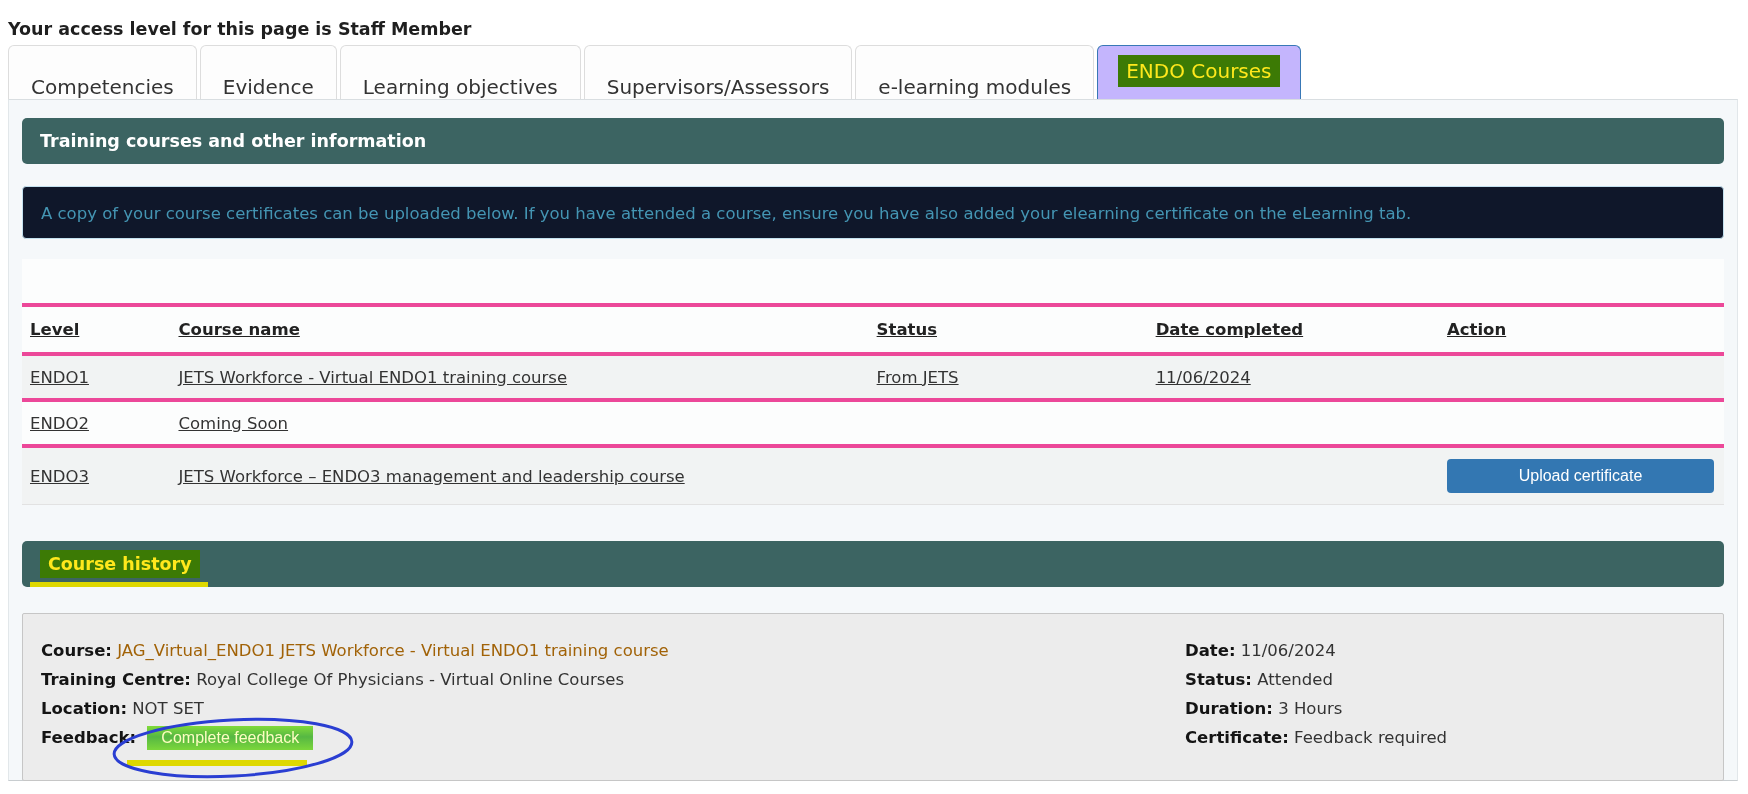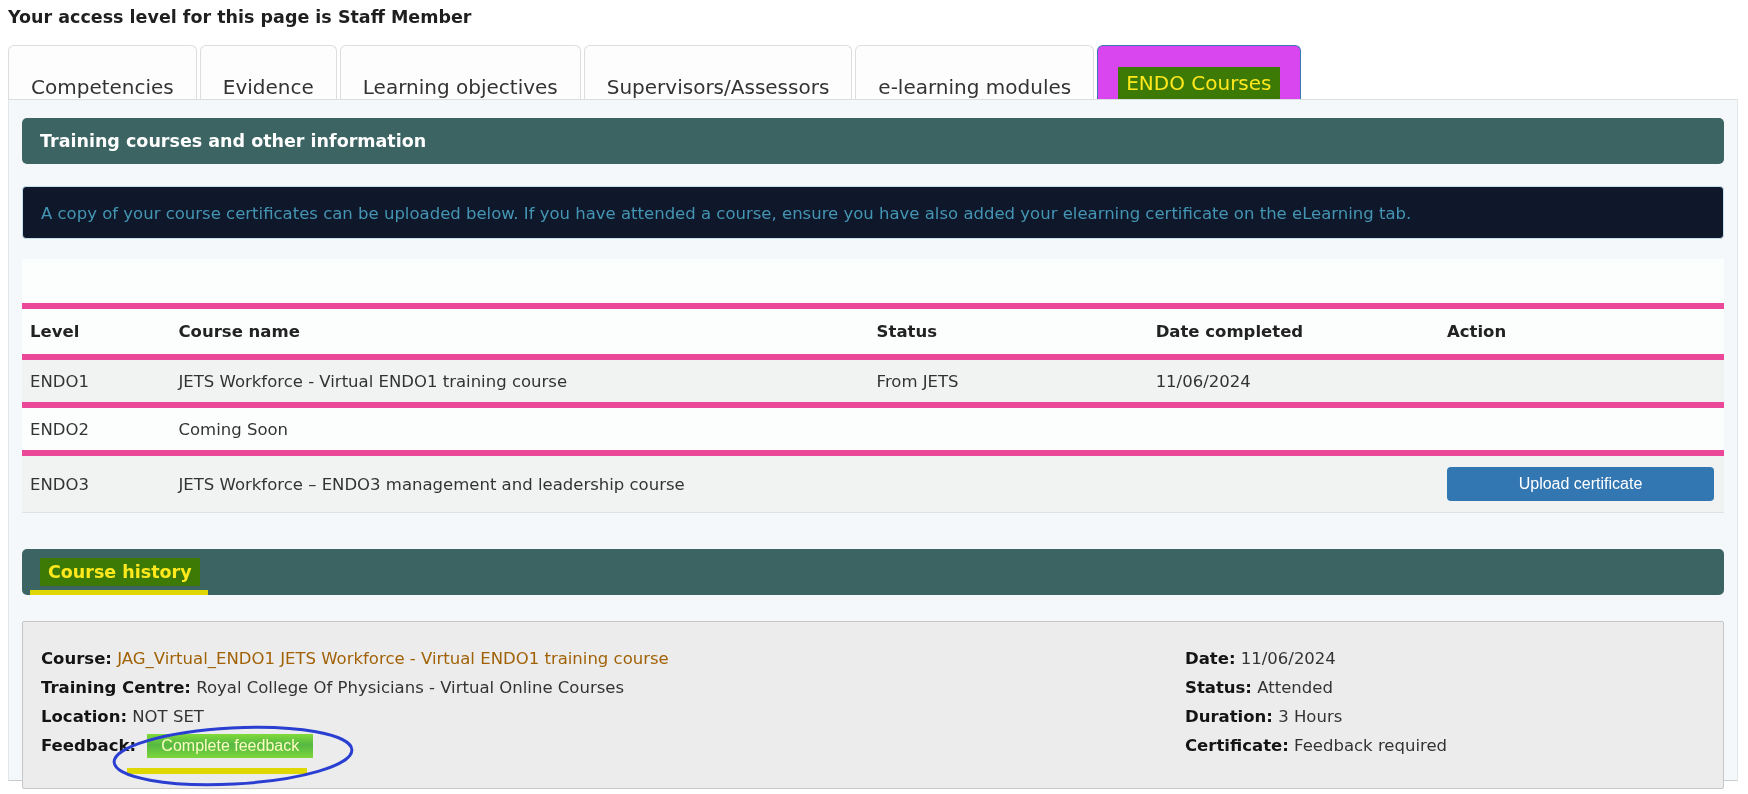--- a/index.html
+++ b/index.html
@@ -1,46 +1,46 @@
 <!DOCTYPE html>
 <html><head>
 <meta charset="utf-8">
 <style>
   html,body{margin:0;padding:0;background:#ffffff;width:1748px;height:794px;
     font-family:"DejaVu Sans","Liberation Sans",sans-serif;color:#333;overflow:hidden;}
   .page{position:relative;width:1748px;height:794px;}
 
-  .access-line{position:absolute;left:8px;top:7px;font-size:17.5px;font-weight:bold;color:#1f1f1f;}
+  .access-line{position:absolute;left:8px;top:19px;font-size:17.5px;font-weight:bold;color:#1f1f1f;}
 
   
   .tabs{position:absolute;left:8px;top:45px;height:54px;display:flex;gap:3px;align-items:stretch;}
   .tab{display:flex;align-items:flex-end;padding:0 22px;font-size:20px;color:#333;
     background:#fdfdfd;border:1px solid #ddd;border-bottom:none;border-radius:6px 6px 0 0;cursor:pointer;}
-  .tab.active{background:#d946ef;border-color:#3878b6;color:#fff;padding:0 20px;}
+  .tab.active{background:#c4b5fd;border-color:#3878b6;color:#fff;padding:12px 20px;}
   .hl-green{background:#3c7a05;color:#ffe81c;padding:4px 8px;display:inline-block;}
 
   
   .card{position:absolute;left:8px;top:99px;width:1730px;height:682px;background:#f5f8fa;
     border:1px solid #e2e7ea;border-top:1px solid #d9dee1;border-bottom:1px solid #c8cdd0;box-sizing:border-box;}
   .card-inner{padding:0 13px;}
 
   .section-bar{margin-top:18px;height:46px;line-height:46px;background:#3c6462;border-radius:5px;
     color:#fff;font-size:17.5px;font-weight:bold;padding:0 18px;position:relative;}
   .bar2{margin-top:36px;}
   .bar2 .hl-green{line-height:normal;font-size:17.5px;margin-top:0;}
   .bar2-underline{position:absolute;left:8px;top:41px;width:178px;height:5px;background:#ded800;}
 
   .info-box{margin-top:22px;height:53px;line-height:53px;background:#0f172a;border:1px solid #c3e0ee;
     border-radius:4px;color:#4495b3;font-size:16.5px;padding:0 18px;box-sizing:border-box;}
 
   
   .table-panel{margin-top:20px;background:#fcfdfd;padding-top:44px;}
   table.courses{width:100%;border-collapse:collapse;font-size:16.5px;}
   table.courses th{font-weight:bold;color:#222;text-align:left;}
-  table.courses th,table.courses td{padding:0 8px;border-top:6px solid #ec4899;height:45px;vertical-align:middle;}
+  table.courses th,table.courses td{padding:0 8px;border-top:4px solid #ec4899;height:45px;vertical-align:middle;text-decoration:underline;}
   table.courses td{height:42px;color:#333;}
   tr.stripe td{background:#f1f3f3;}
   tr.row-endo3 td{height:56px;border-bottom:1px solid #e2e2e2;}
   td.action-cell{text-align:right;}
   .btn-blue{display:inline-block;width:267px;text-align:center;background:#3377b2;color:#fff;
     font-size:16px;padding:8px 0;border:none;border-radius:4px;cursor:pointer;margin-right:2px;}
 
   
   .history-panel{position:relative;margin-top:26px;height:168px;background:#ececec;
     border:1px solid #c6c6c6;border-radius:2px;box-sizing:border-box;font-size:16.5px;}

